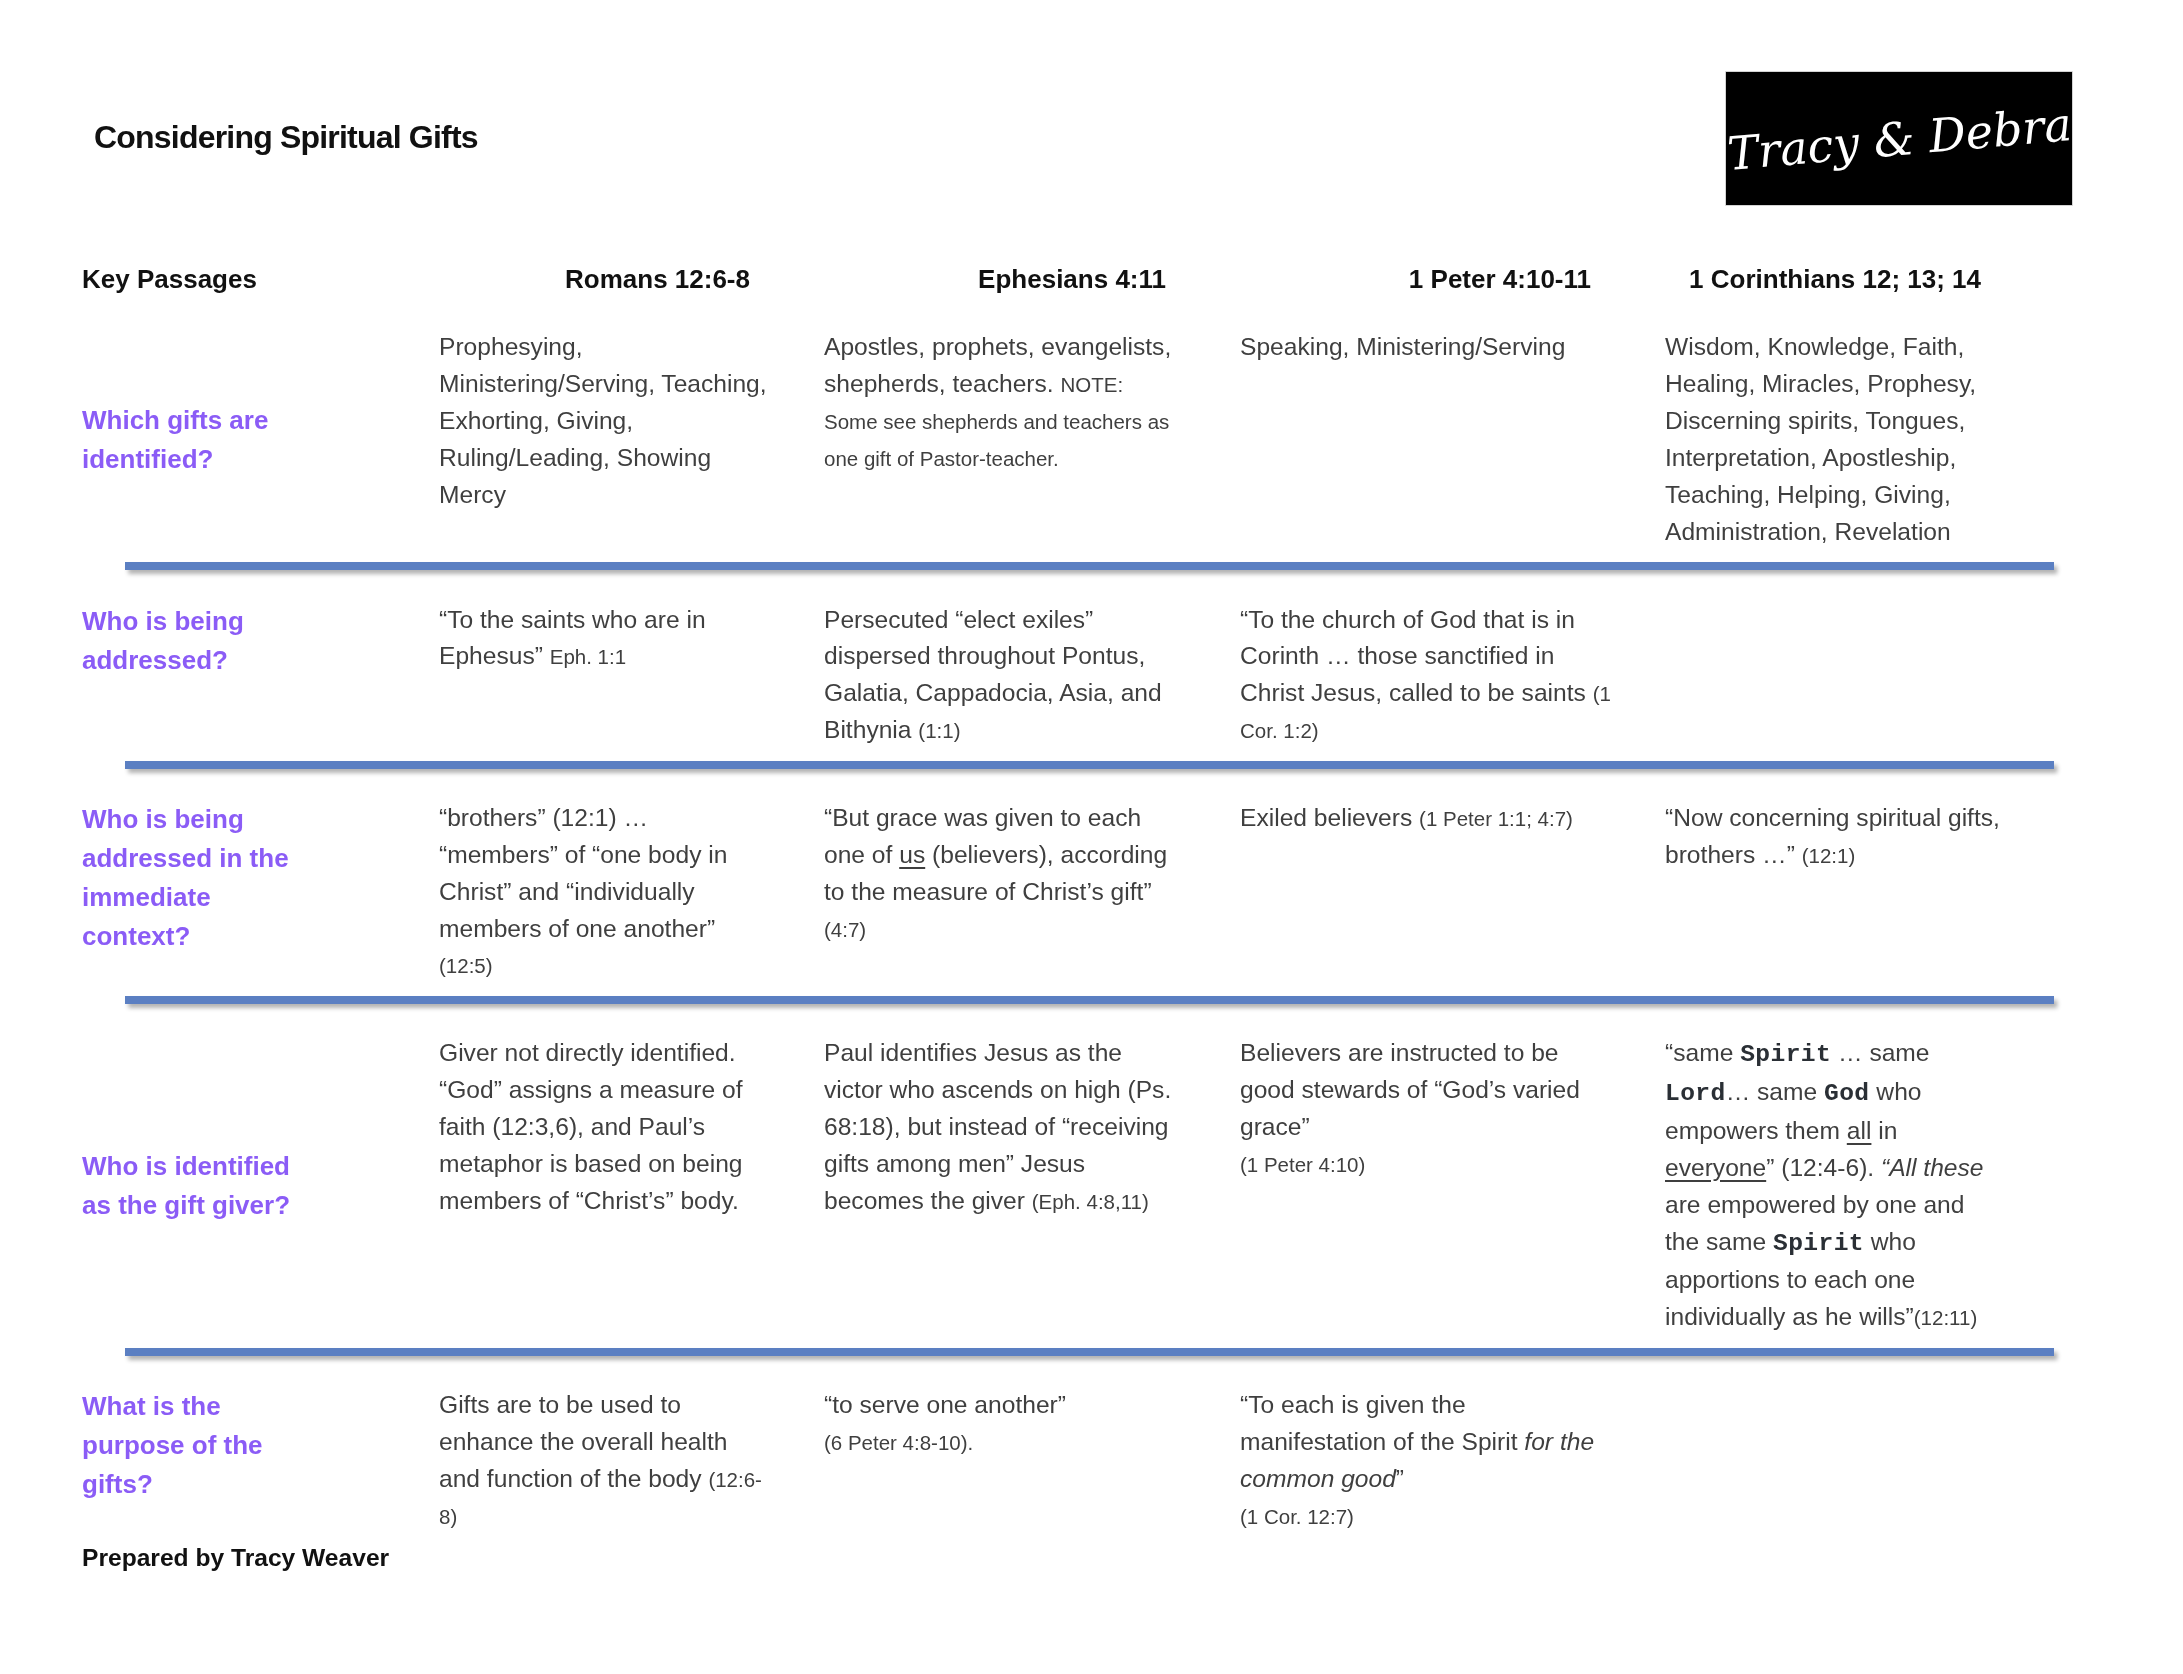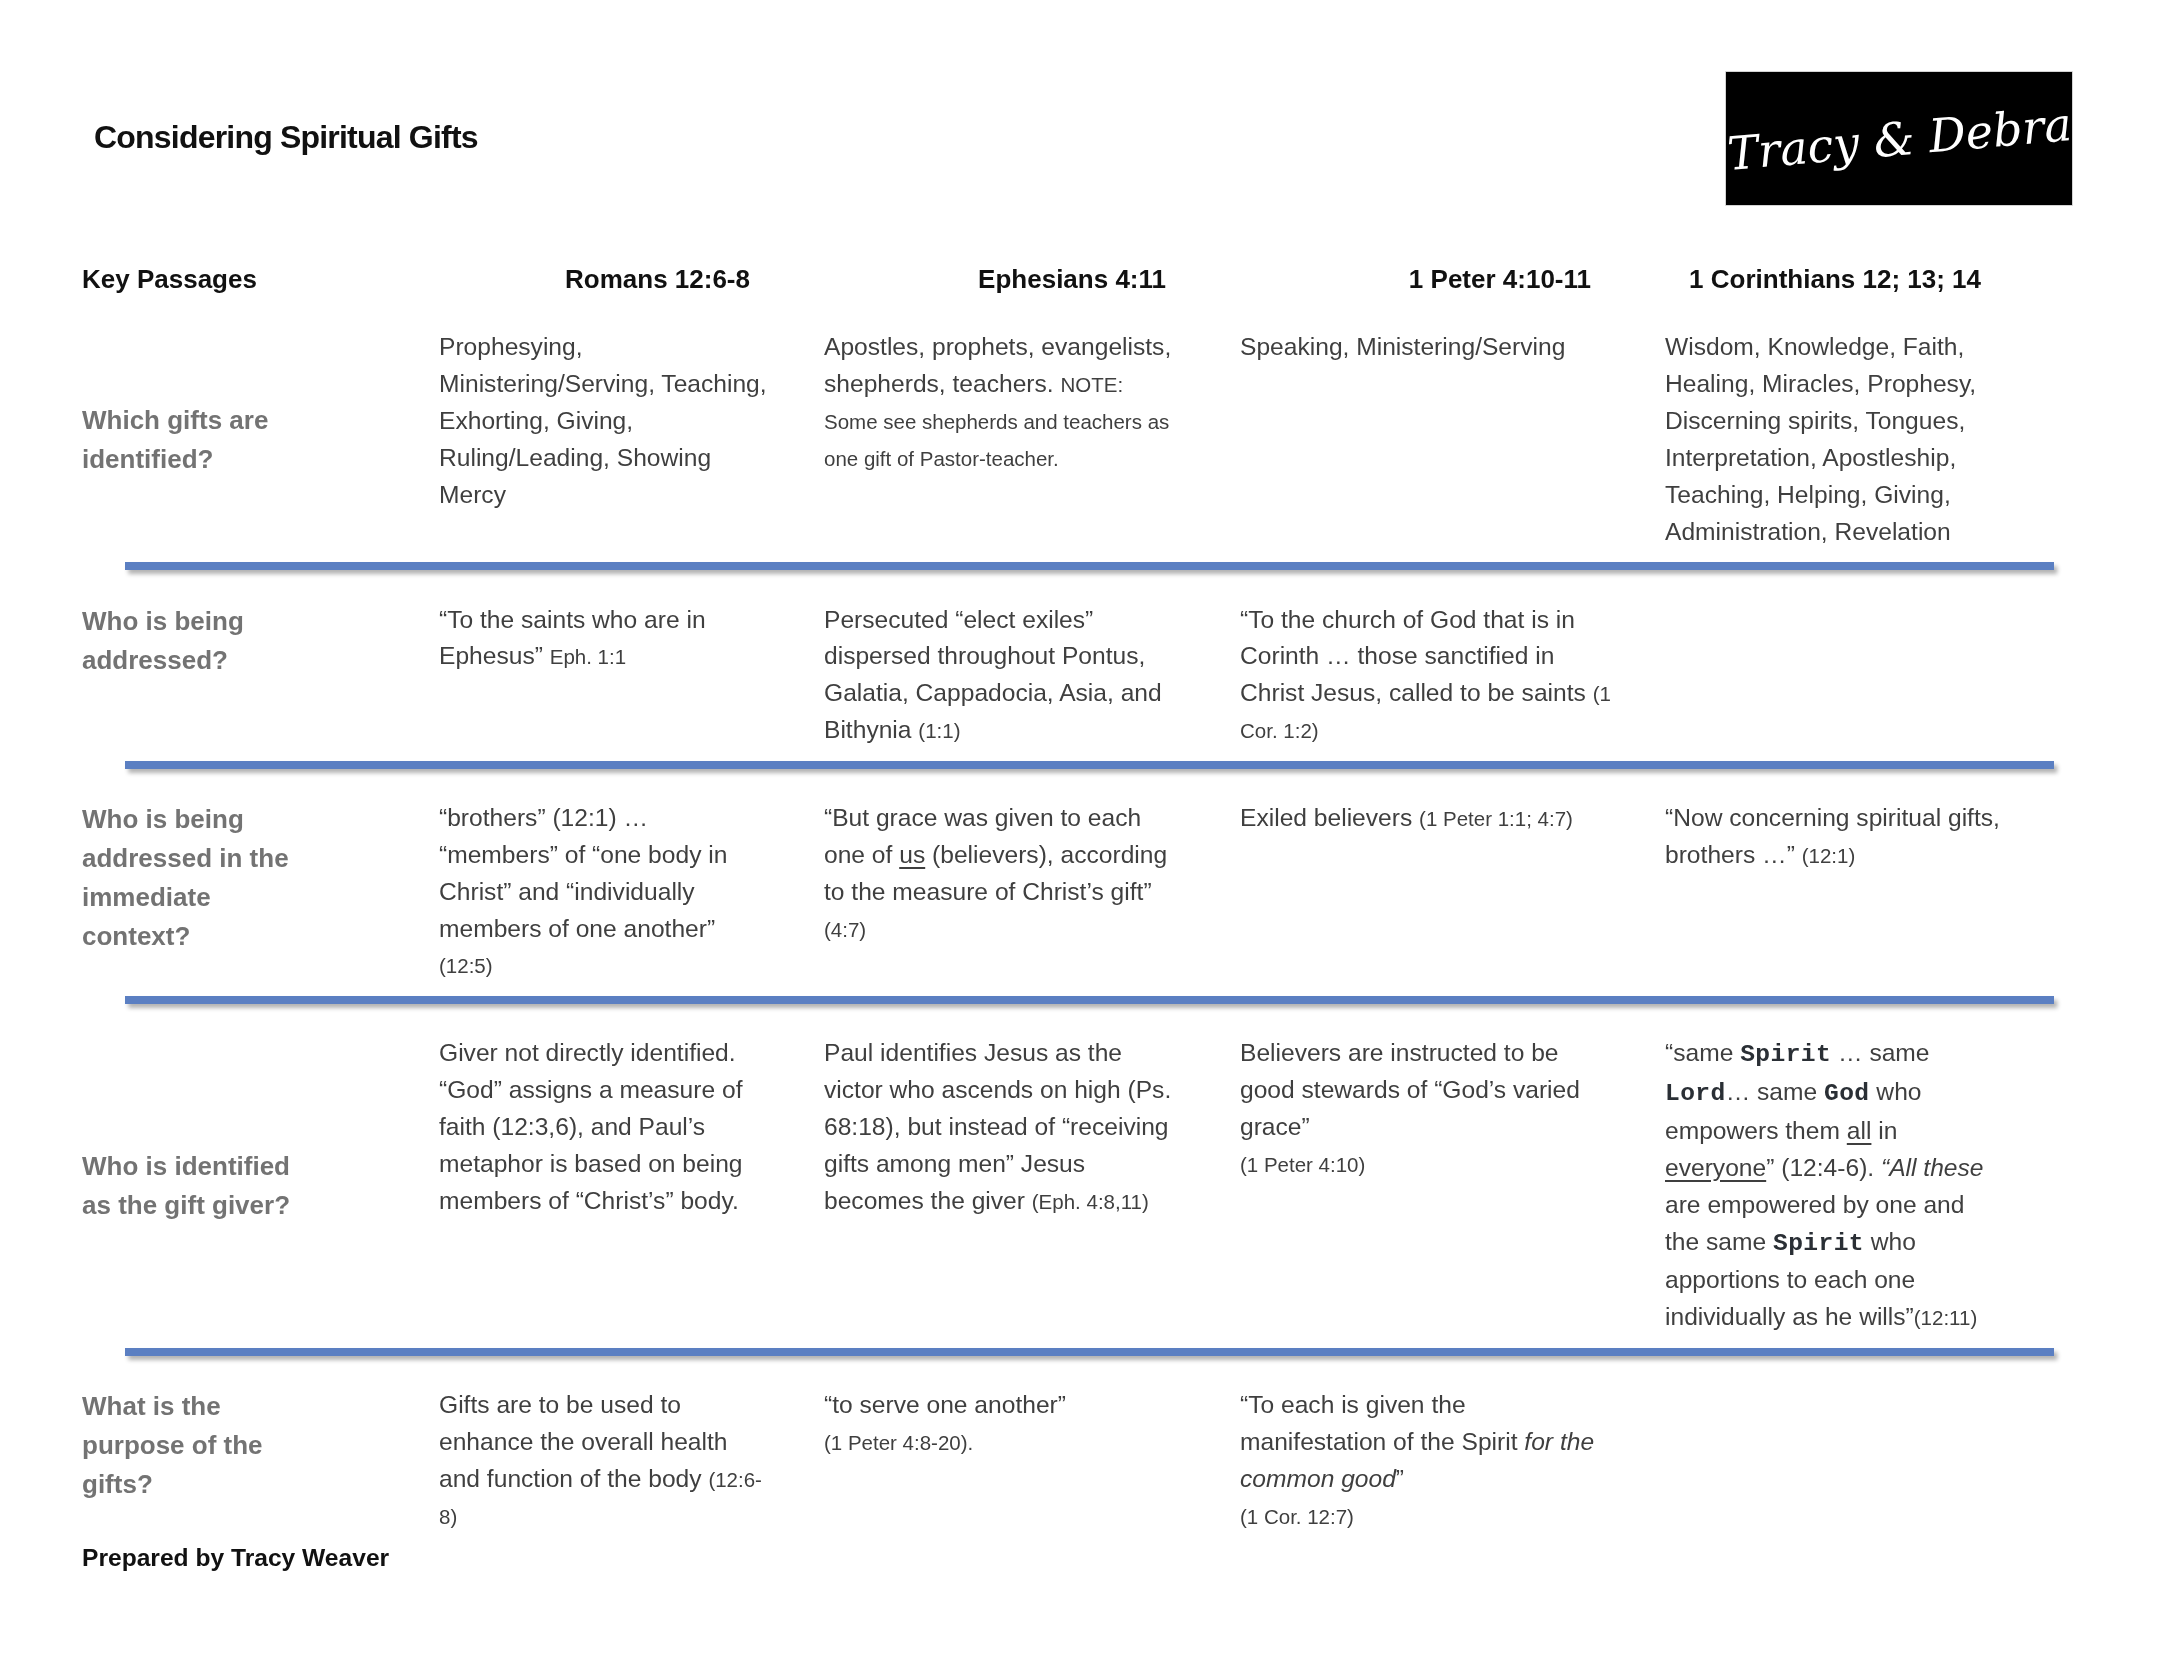--- a/index.html
+++ b/index.html
@@ -39,21 +39,21 @@
     grid-template-columns:357px 385px 416px 425px 390px;
     padding:9.8px 0 3.3px 0;
   }
   .hrow { padding:0 0 24.6px 0; }
   .hcell {
     font-size:26px; font-weight:bold; color:#111;
     text-align:right; padding-right:74px; white-space:nowrap;
   }
   .hcell.first { text-align:left; padding-right:0; }
   .label {
-    font-size:26px; font-weight:bold; color:#737373;
+    font-size:26px; font-weight:bold; color:#8b5cf6;
     line-height:1.5; padding-right:115px; align-self:start;
   }
   .center-label .label { align-self:center; }
   .cell {
     font-size:24.6px; line-height:1.5; padding-right:53px;
     color:#3f3f3f;
   }
   .seg-sm { font-size:20.5px; }
   .seg-b  { font-weight:700; letter-spacing:0.4px; color:#2a2f35;font-family:Liberation Mono, monospace; }
   .seg-u  { text-decoration:underline; text-underline-offset:4.1px; }
@@ -122,21 +122,21 @@
       <div class="cell"><span>Giver not directly identified. “God” assigns a measure of faith (12:3,6), and Paul’s metaphor is based on being members of “Christ’s” body.</span></div>
       <div class="cell"><span>Paul identifies Jesus as the victor who ascends on high (Ps. 68:18), but instead of “receiving gifts among men” Jesus becomes the giver </span><span class="seg-sm">(Eph. 4:8,11)</span></div>
       <div class="cell"><span>Believers are instructed to be good stewards of “God’s varied grace”</span><br><span class="seg-sm">(1 Peter 4:10)</span></div>
       <div class="cell"><span>“same </span><span class="seg-b">Spirit</span><span> … same </span><span class="seg-b">Lord</span><span>… same </span><span class="seg-b">God</span><span> who empowers them </span><span class="seg-u">all</span><span> in </span><span class="seg-u">everyone</span><span>” (12:4-6). </span><span class="seg-i">“All these</span><span> are empowered by one and the same </span><span class="seg-b">Spirit</span><span> who apportions to each one individually as he wills”</span><span class="seg-sm">(12:11)</span></div>
     </div>
     <div class="sep"></div>
 
     <div class="trow">
       <div class="label">What is the purpose of the gifts?</div>
       <div class="cell"><span>Gifts are to be used to enhance the overall health and function of the body </span><span class="seg-sm">(12:6-8)</span></div>
-      <div class="cell"><span>“to serve one another”</span><br><span class="seg-sm">(1 Peter 4:8-20).</span></div>
+      <div class="cell"><span>“to serve one another”</span><br><span class="seg-sm">(6 Peter 4:8-10).</span></div>
       <div class="cell"><span>“To each is given the manifestation of the Spirit </span><span class="seg-i">for the common good</span><span>”</span><br><span class="seg-sm">(1 Cor. 12:7)</span></div>
     </div>
 
     <div class="footer">Prepared by Tracy Weaver</div>
 
   </div>
 </div>
 
 
 </body></html>

